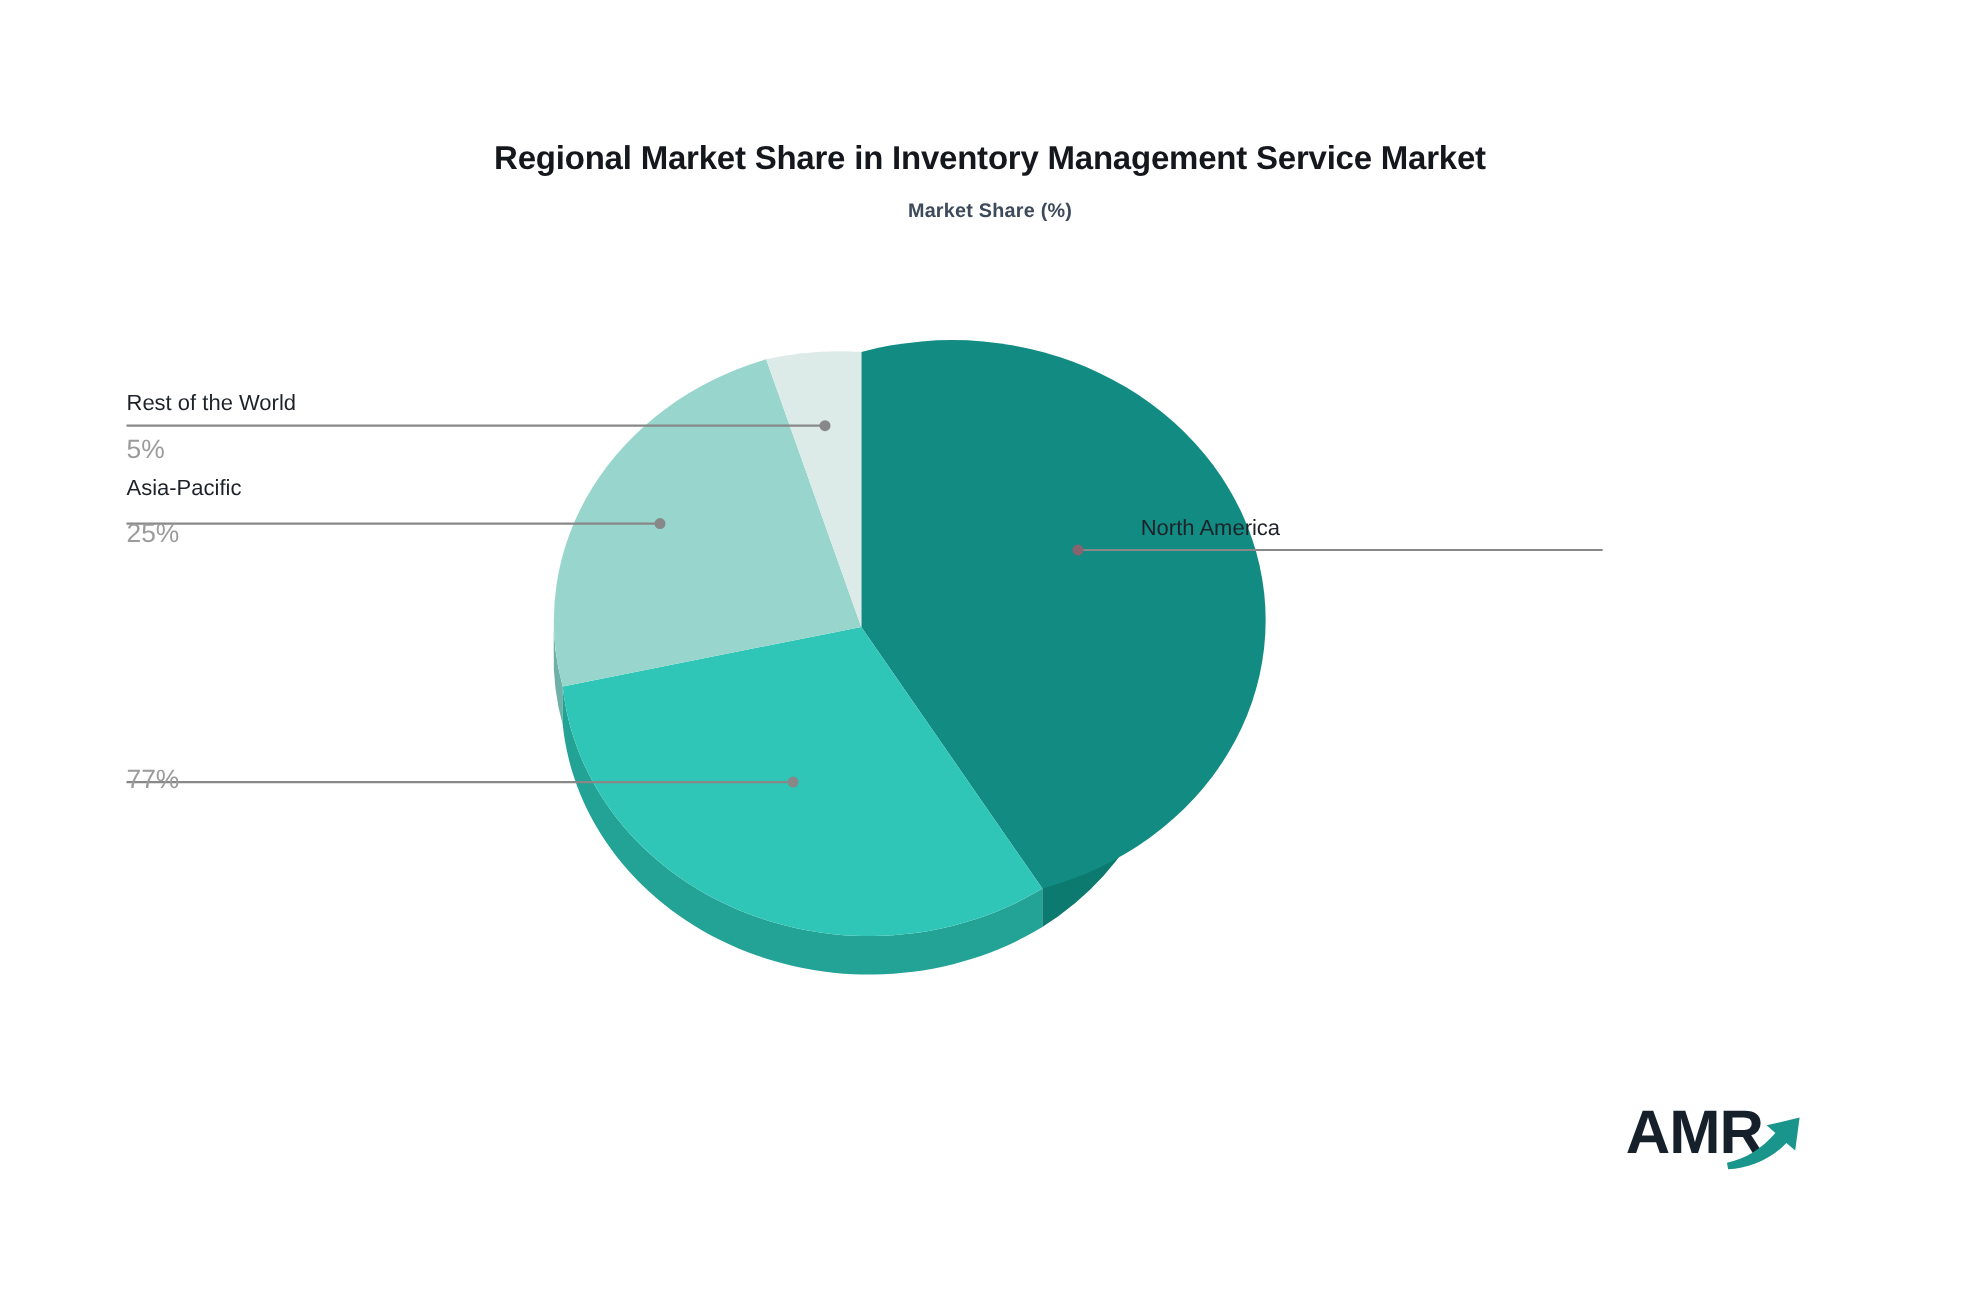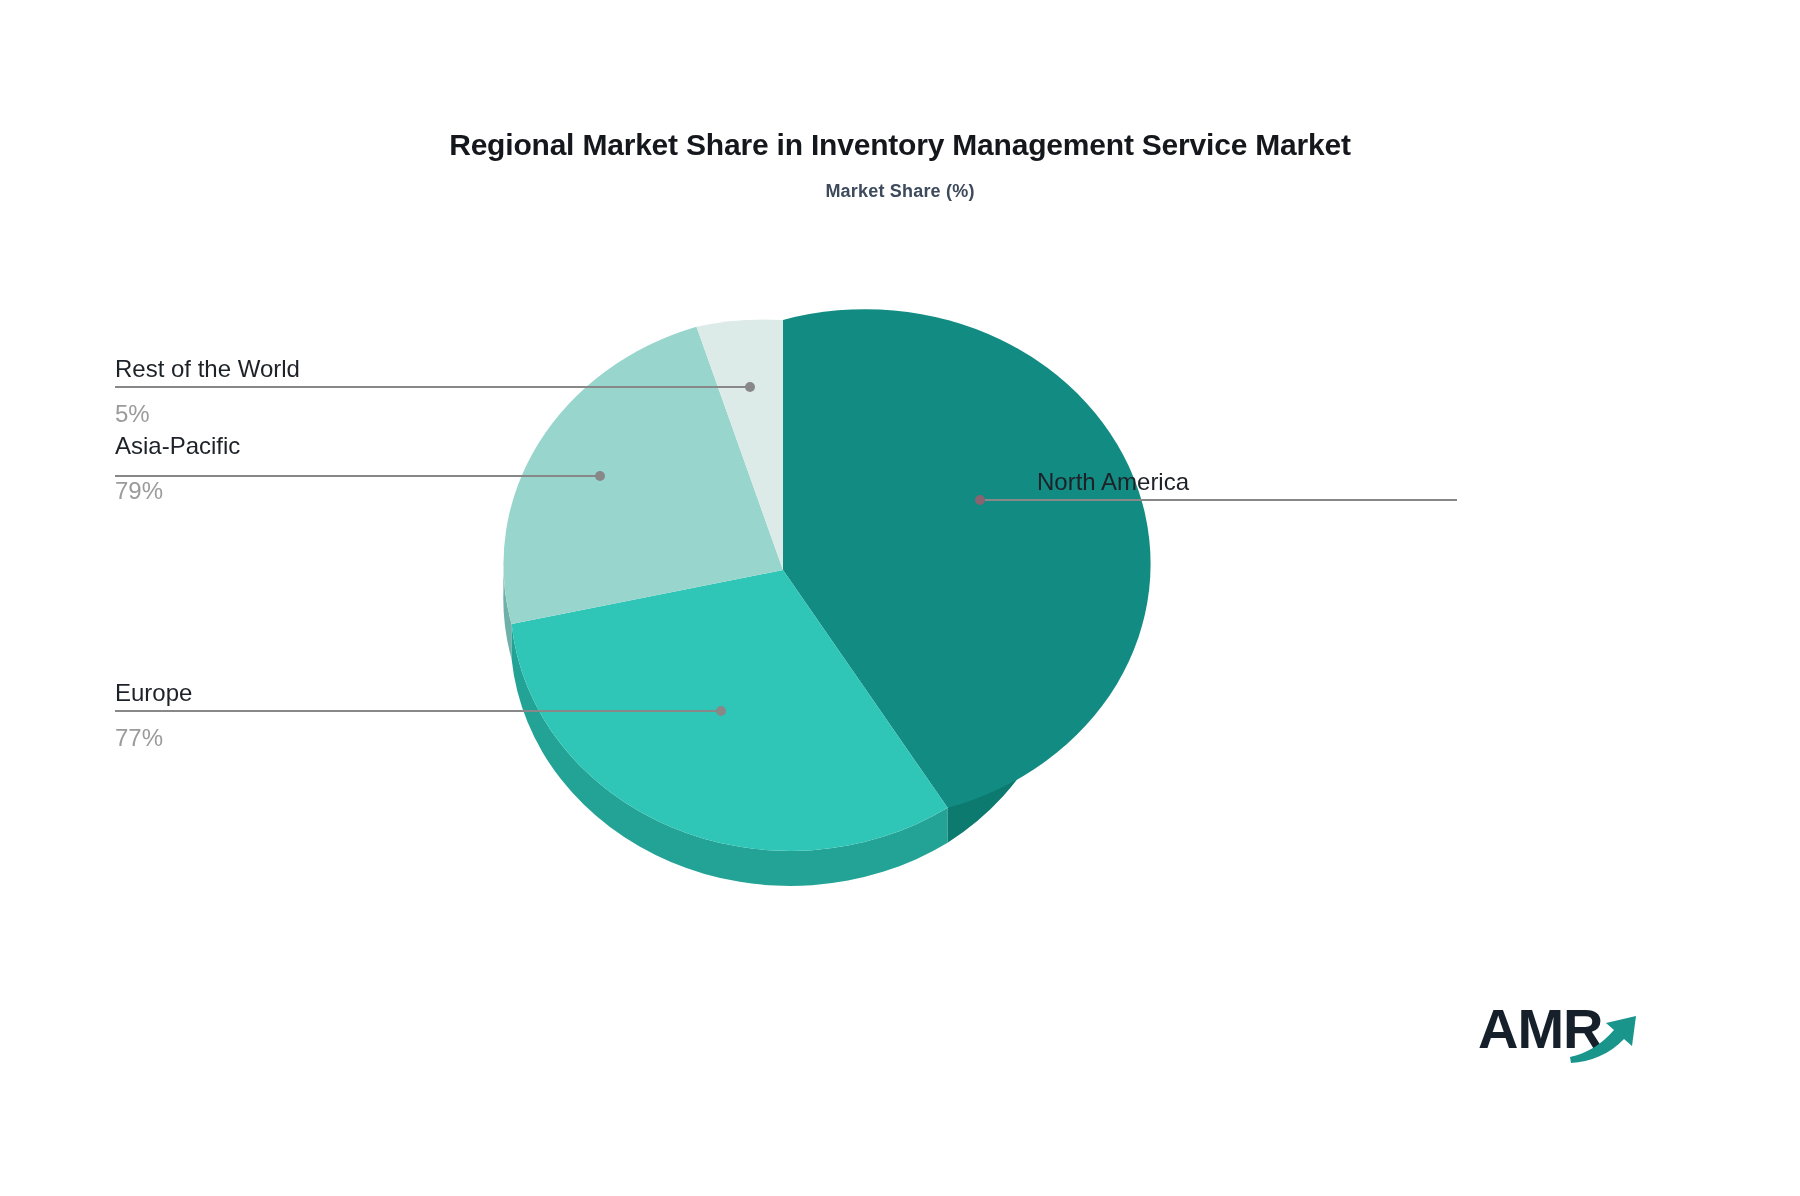--- a/index.html
+++ b/index.html
@@ -54,21 +54,21 @@
     left: 0;
     top: 0;
   }
 
   
   .callout {
     position: absolute;
     font-family: "Liberation Sans", sans-serif;
   }
   .callout .cl-name {
-    font-size: 24px;
+    font-size: 20px;
     color: #1d2229;
     line-height: 1.2;
     white-space: nowrap;
   }
   .callout .cl-value {
     font-size: 24px;
     color: #9b9b9b;
     line-height: 1.2;
     white-space: nowrap;
   }
@@ -148,25 +148,24 @@
 
     <div class="callout left-side" style="left:115px; top:355px; width:420px;">
       <div class="cl-name">Rest of the World</div>
       <div class="cl-gap"></div>
       <div class="cl-value">5%</div>
     </div>
 
     <div class="callout left-side" style="left:115px; top:432px; width:420px;">
       <div class="cl-name">Asia-Pacific</div>
       <div class="cl-gap"></div>
-      <div class="cl-value">79%</div>
+      <div class="cl-value">25%</div>
     </div>
 
     <div class="callout left-side" style="left:115px; top:679px; width:420px;">
-      <div class="cl-name">Europe</div>
       <div class="cl-gap"></div>
       <div class="cl-value">77%</div>
     </div>
 
     <div class="callout right-side" style="left:1037px; top:468px; width:420px;">
       <div class="cl-name">North America</div>
       <div class="cl-gap"></div>
     </div>
   </div>
 

